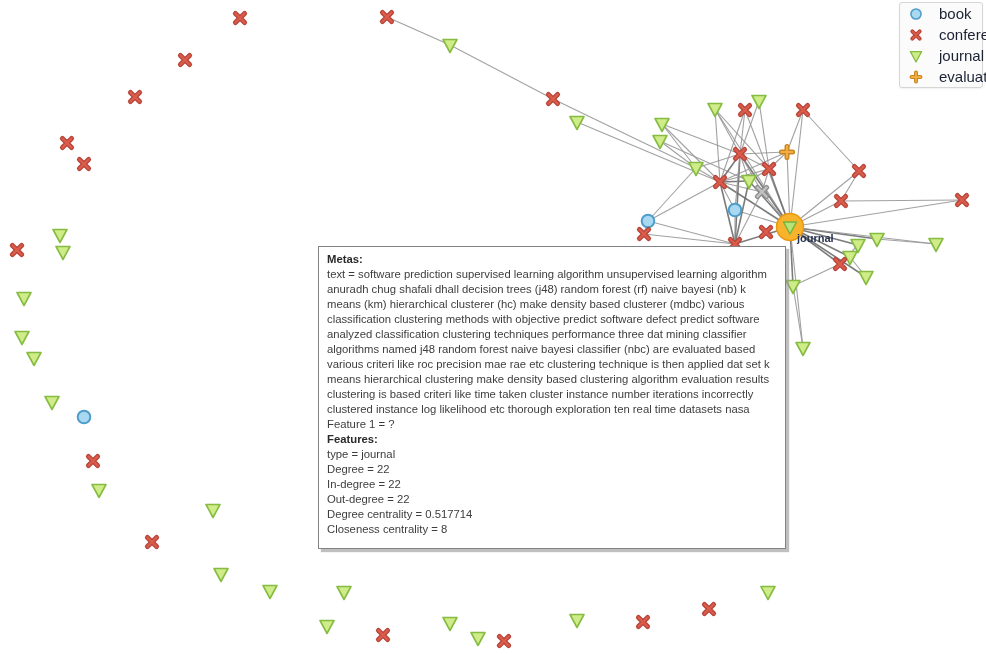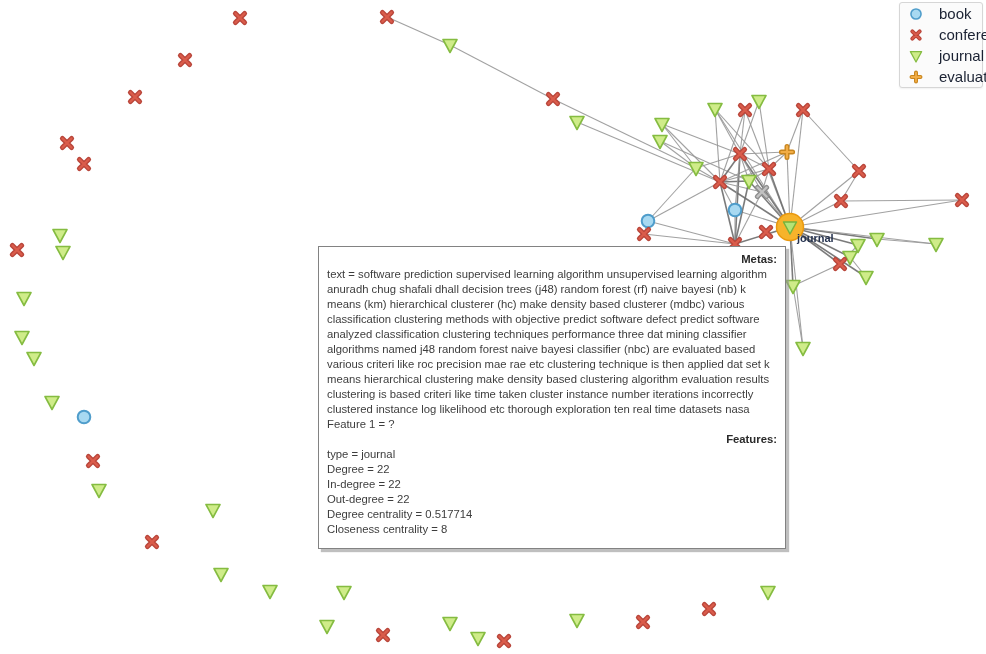--- a/index.html
+++ b/index.html
@@ -22,21 +22,21 @@
   .legend-label{font-size:15px;color:#1b2233;line-height:12px;padding-left:11px;}
   
   .tooltip{
     position:absolute;left:318px;top:246px;width:468px;height:303px;
     background:#ffffff;border:1px solid #828282;
     box-shadow:3px 3px 1px rgba(148,148,148,0.6);
     box-sizing:border-box;padding:5px 8px 0 8px;
     font-size:11.3px;line-height:15px;color:#3d3d3d;
     overflow:hidden;
   }
-  .tt-heading{font-weight:bold;color:#2a2a2a;text-align:right;}
+  .tt-heading{font-weight:bold;color:#2a2a2a;}
   .tt-line{white-space:normal;}
 </style>
 </head>
 <body>
 
 <svg id="graph-svg" width="986" height="654" viewBox="0 0 986 654">
     <g>
       <line x1="387" y1="17" x2="450" y2="45" stroke="#979797" stroke-width="1.1" stroke-opacity="0.9"></line>
       <line x1="450" y1="45" x2="553" y2="99" stroke="#979797" stroke-width="1.1" stroke-opacity="0.9"></line>
       <line x1="553" y1="99" x2="696" y2="168" stroke="#979797" stroke-width="1.1" stroke-opacity="0.9"></line>

